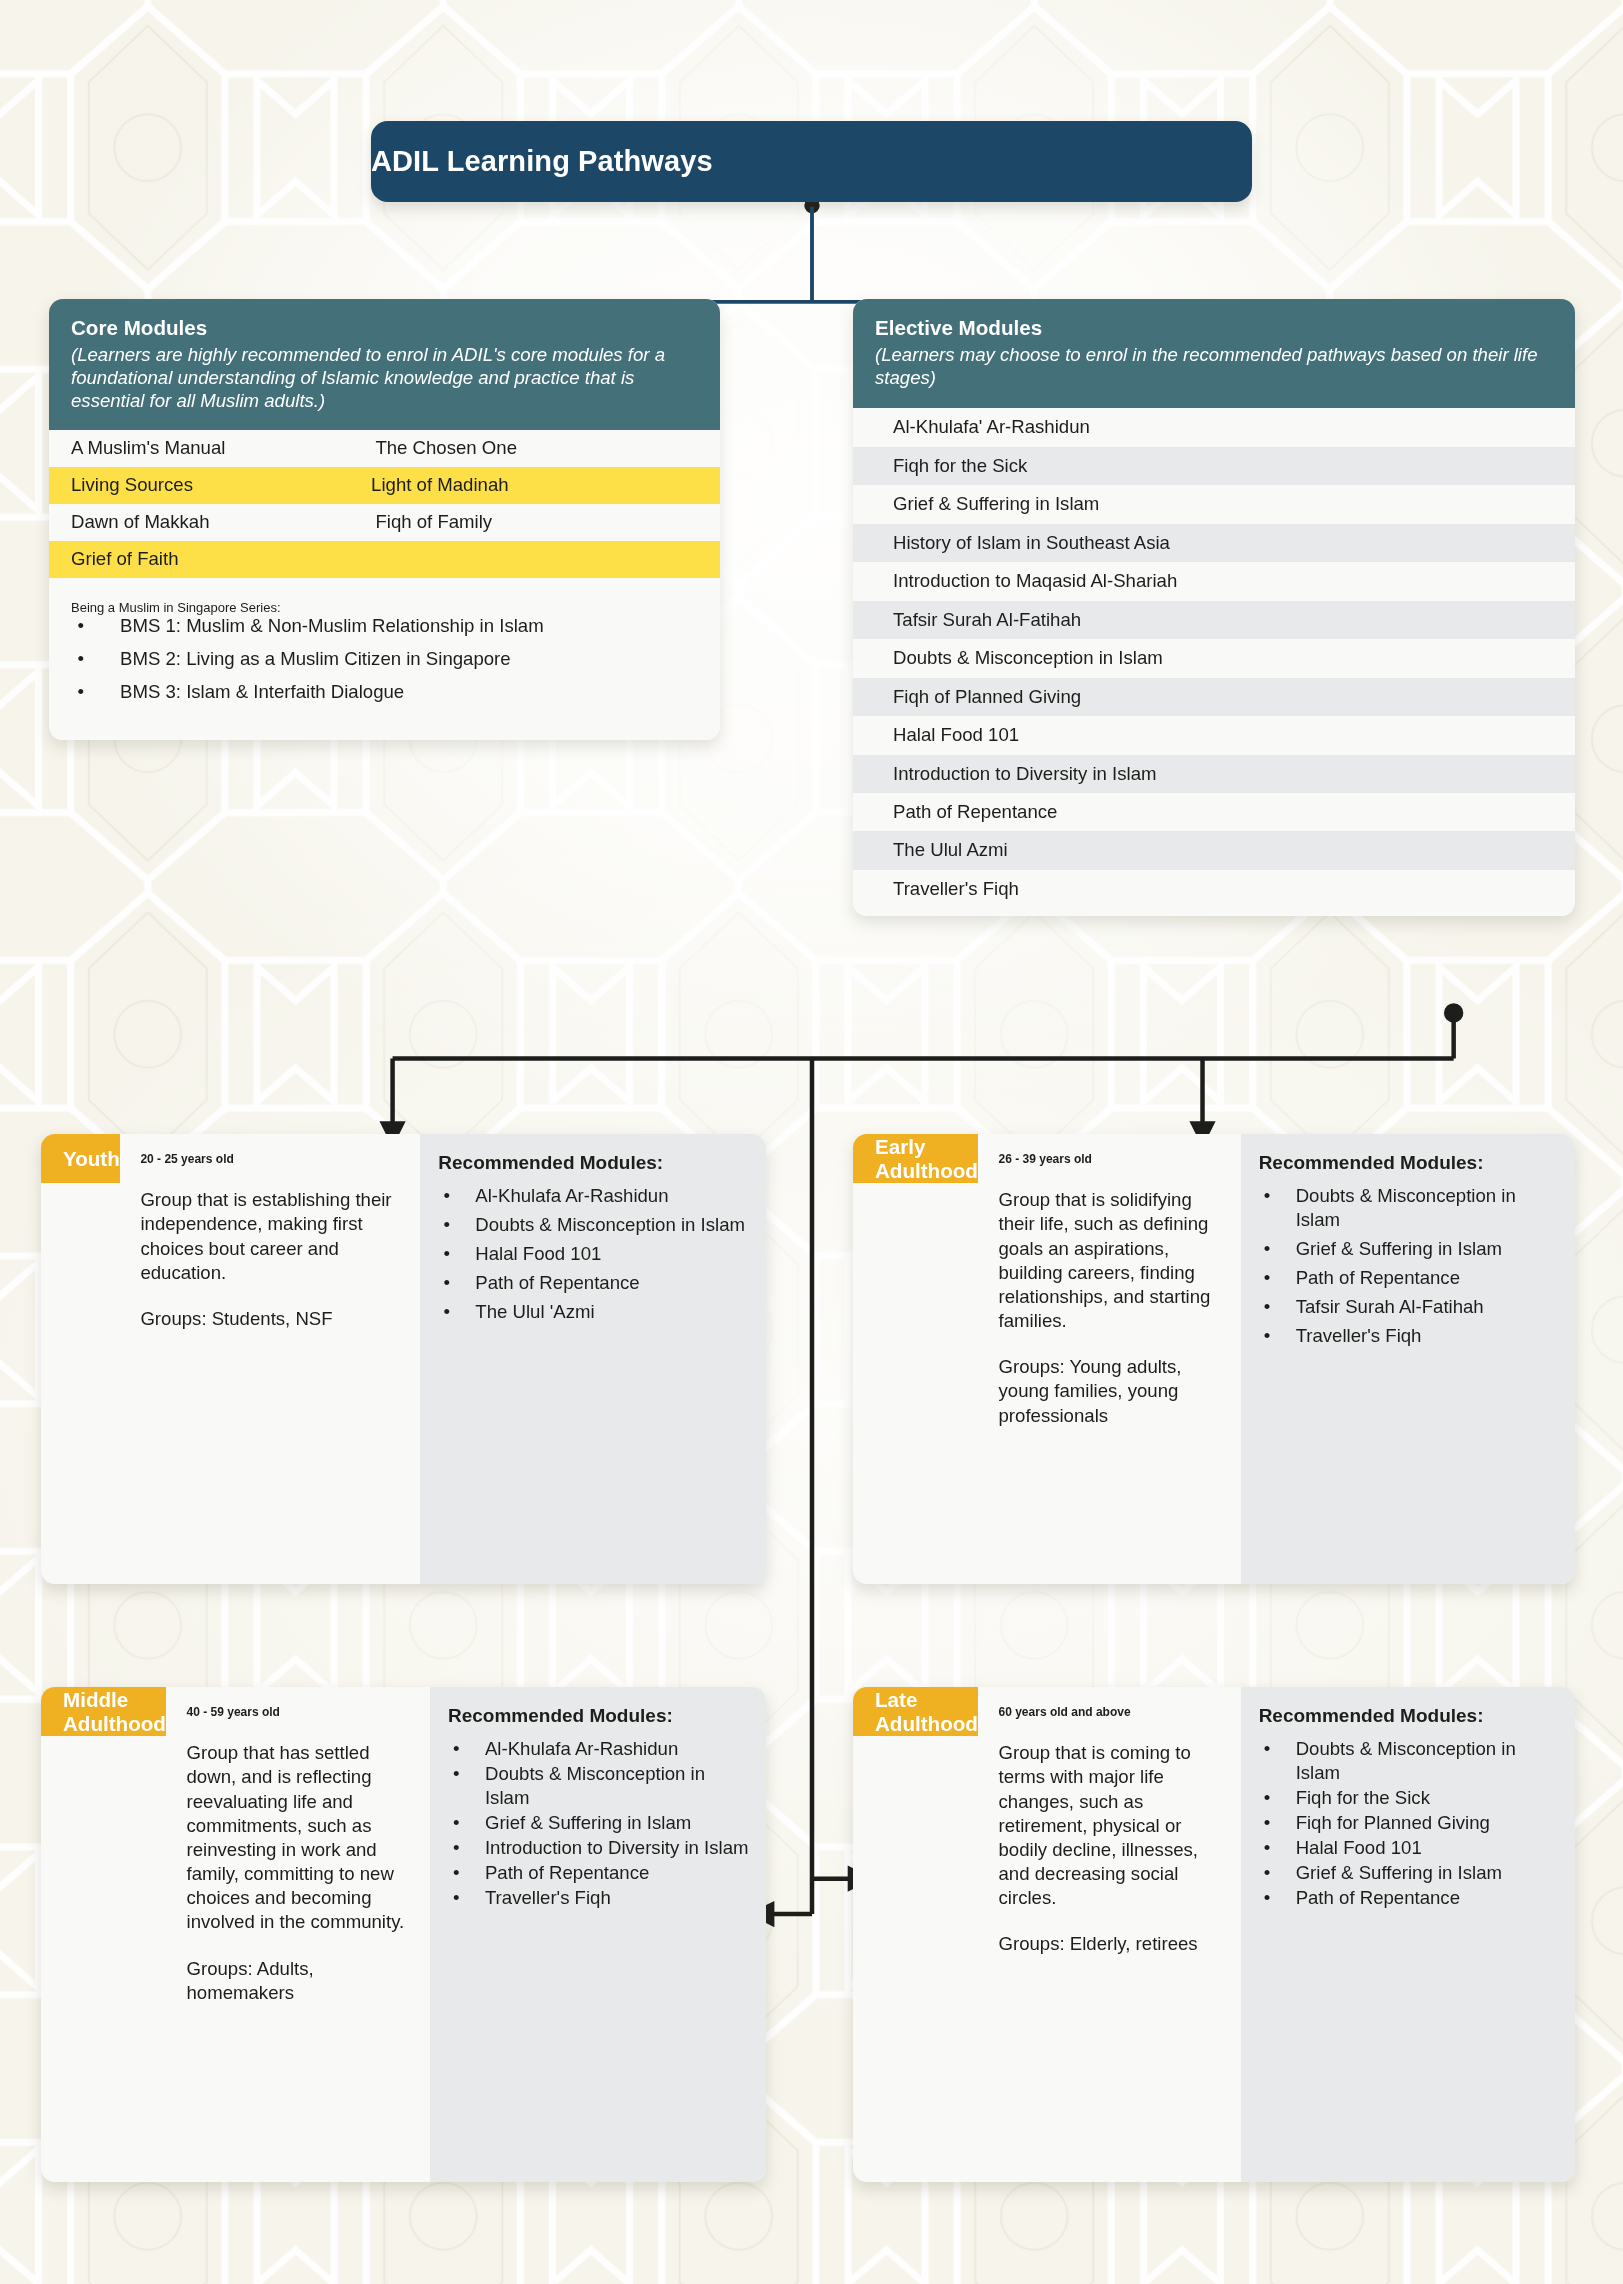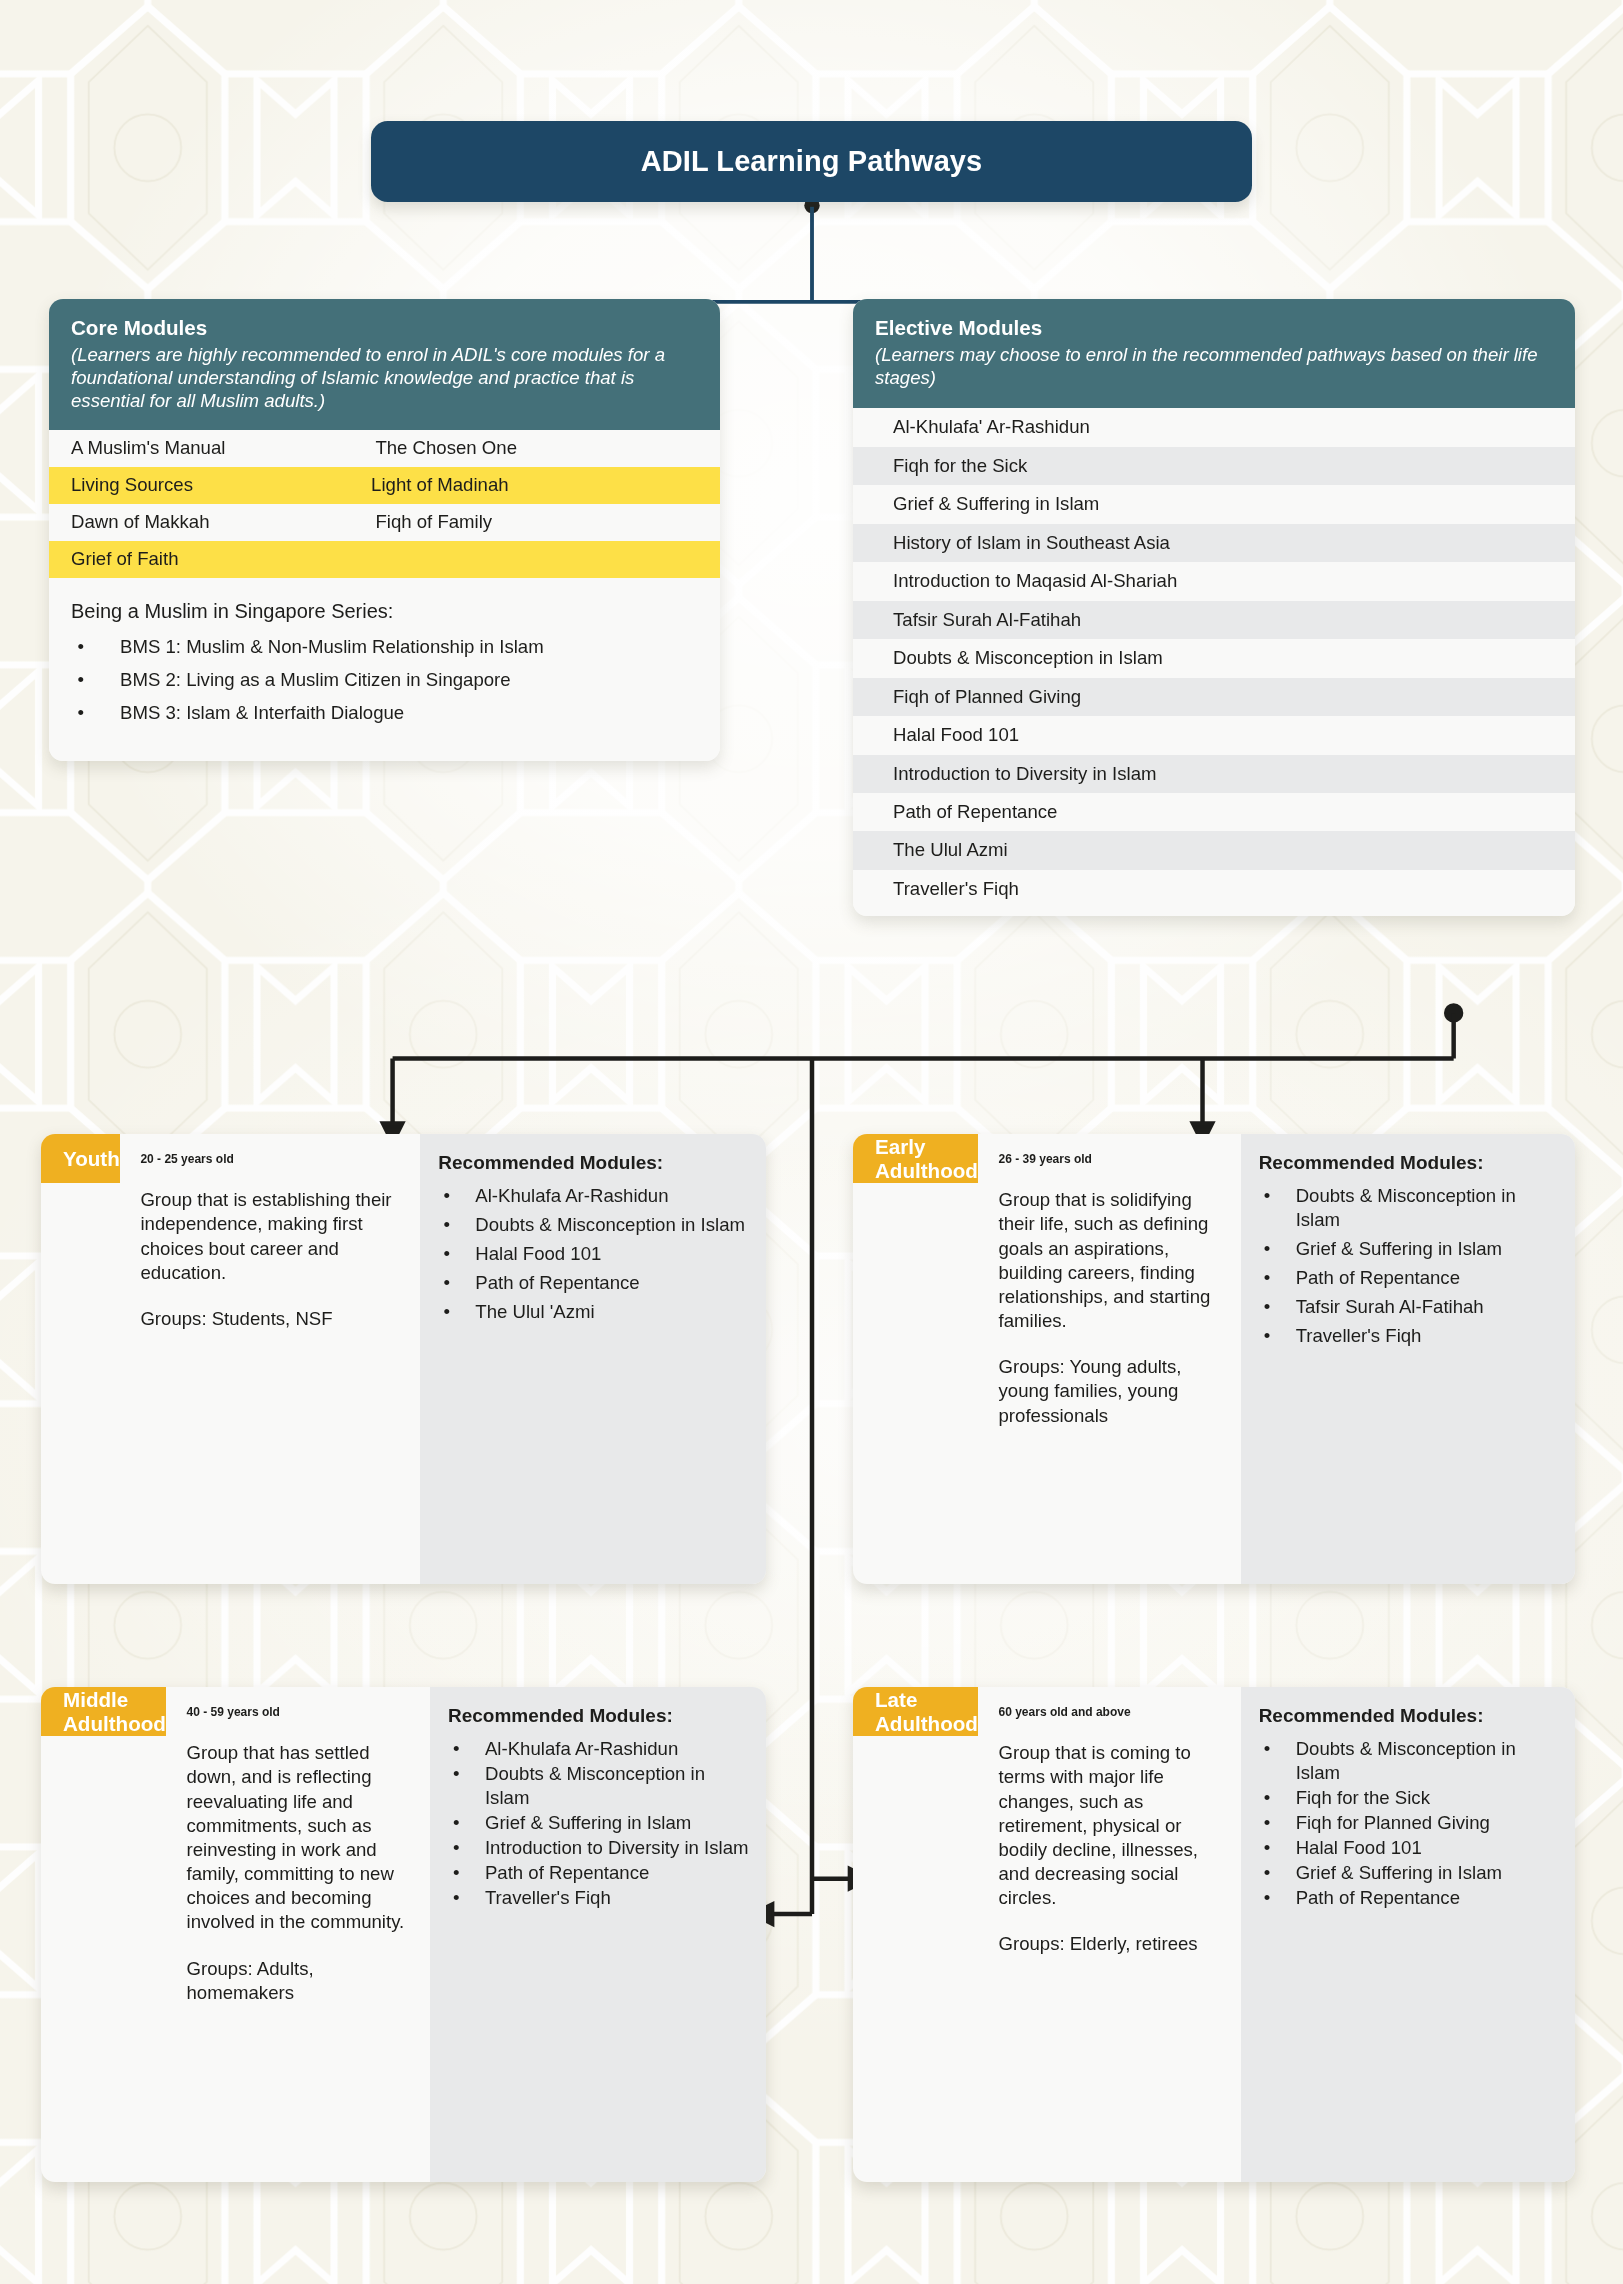--- a/index.html
+++ b/index.html
@@ -52,21 +52,21 @@
   .title-card {
     position: absolute;
     left: 371px;
     top: 121px;
     width: 881px;
     height: 81px;
     background: #1d4766;
     border-radius: 16.7px;
     display: flex;
     align-items: center;
-    justify-content: center;
+    justify-content: flex-start;
     box-shadow: 0 6.4px 14px rgba(80,75,55,0.17);
   }
   .title-card .title-text {
     color: #ffffff;
     font-size: 29px;
     font-weight: bold;
     letter-spacing: 0.1px;
   }
 
   
@@ -106,23 +106,22 @@
   .mod-row.zebra { background: #fde047; }
   .mod-row.plain { background: #f9f9f8; gap: 8px; }
   .mod-row .c1 { width: 48%; padding-left: 22px; }
   .mod-row .c2 { width: 52%; }
 
   .series-block {
     background: #f9f9f8;
     padding: 22px 22px 26px 22px;
   }
   .series-title {
-    font-size: 20px;
-    color: #1d1d1b;
-    margin-bottom: 13px;
+    font-size: 13px;
+    color: #1d1d1b;
   }
   .series-item {
     display: flex;
     font-size: 18.6px;
     color: #1d1d1b;
     margin-bottom: 11.6px;
     line-height: 1.15;
   }
   .series-item .bul { width: 49px; padding-left: 6.4px; }
 

